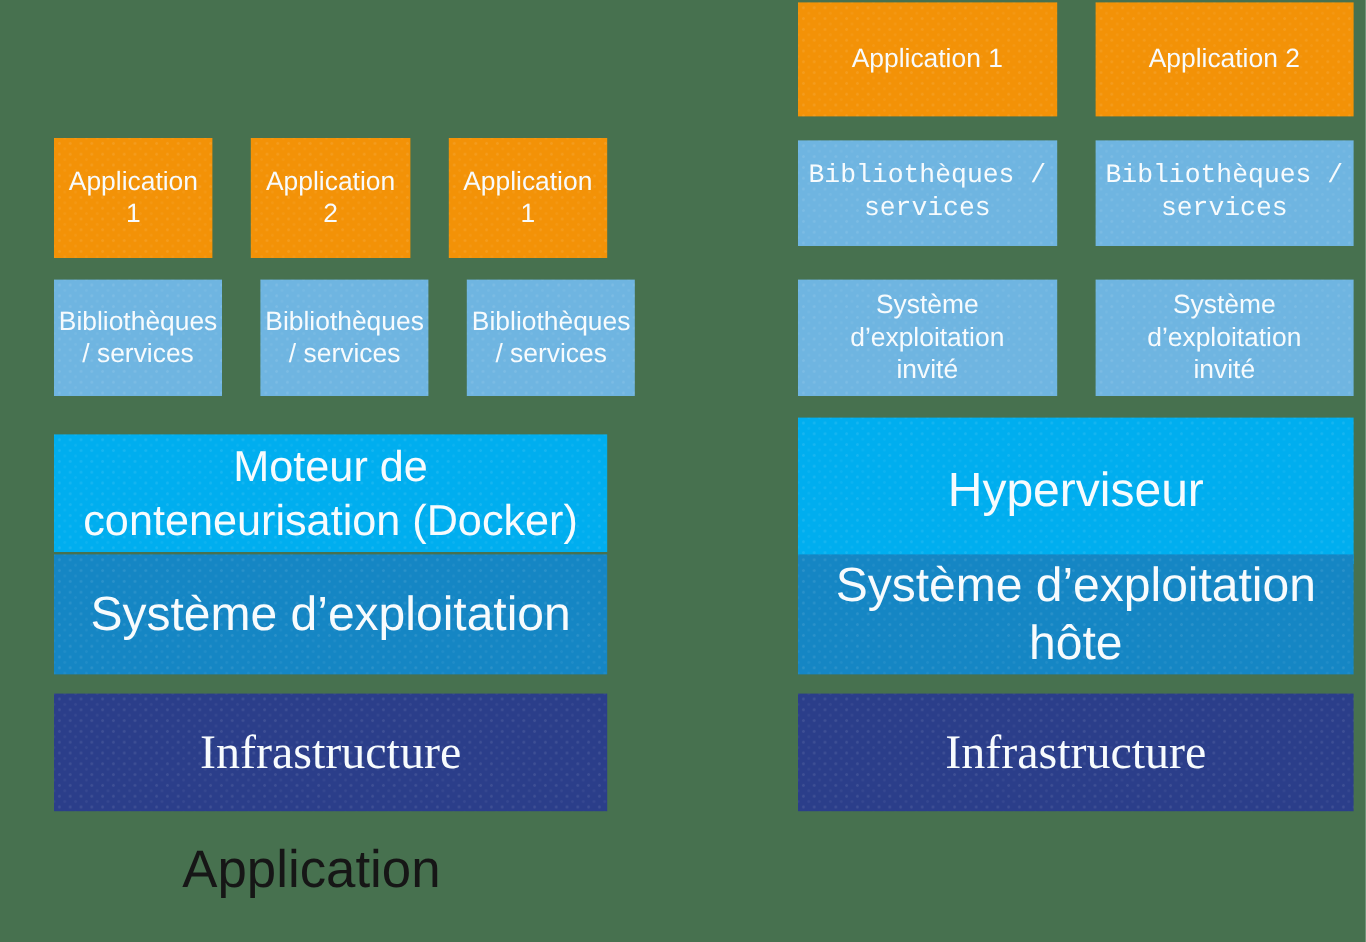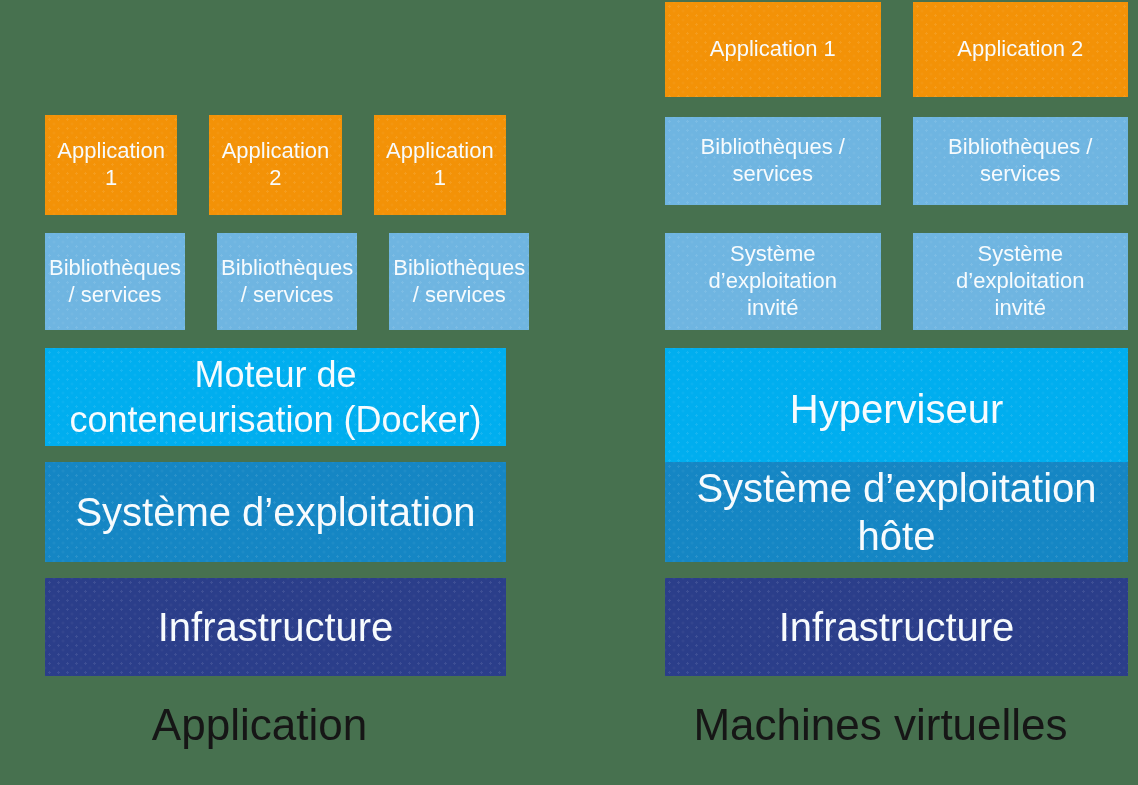--- a/index.html
+++ b/index.html
@@ -37,34 +37,34 @@
     margin-left: 32px;
   }
   .small-box { width: 152px; height: 100%; font-size: 22px; line-height: 1.22; }
   .wide-box  { width: 239px; height: 100%; font-size: 22px; line-height: 1.22; }
   .full-box  { width: 100%;  height: 100%; font-size: 40px; line-height: 1.2; }
 
   .app-bg    { background-color: var(--application, #F39207); }
   .lib-bg    { background-color: var(--libraries, #6FB5E1); }
   .engine-bg { background-color: var(--engine, #00AEEF); }
   .os-bg     { background-color: var(--os, #1586C4); }
-  .infra-bg  { background-color: var(--infrastructure, #2B3E8A); }
+  .infra-bg  { background-color: var(--infrastructure, #2B3E8A); font-family: Liberation Serif, serif; }
 
   .engine-text { font-size: 36px; line-height: 1.25; }
 
   
   .l-apps   { top: 115px; height: 100px; }
   .l-libs   { top: 233px; height: 97px;  }
-  .l-engine { top: 348px; height: 98px;  }
+  .l-engine { top: 362px; height: 98px;  }
   .l-os     { top: 462px; height: 100px; }
   .l-infra  { top: 578px; height: 98px;  }
 
   
   .r-apps   { top: 2px;   height: 95px;  }
-  .r-libs   { top: 117px; height: 88px;  }
+  .r-libs   { top: 117px; height: 88px; font-family: Liberation Mono, monospace;  }
   .r-guest  { top: 233px; height: 97px;  }
   .r-hyp    { top: 348px; height: 122px;  }
   .r-host   { top: 462px; height: 100px; }
   .r-infra  { top: 578px; height: 98px;  }
 
   .stack-label {
     position: absolute;
     top: 701px;
     text-align: center;
     font-size: 44px;
@@ -133,15 +133,14 @@
 
   <div class="row col-right r-host">
     <div class="box full-box os-bg">Système d’exploitation
 hôte</div>
   </div>
 
   <div class="row col-right r-infra">
     <div class="box full-box infra-bg">Infrastructure</div>
   </div>
 
-  <div class="stack-label col-right">Machines virtuelles</div>
 
 </div>
 
 </body></html>

